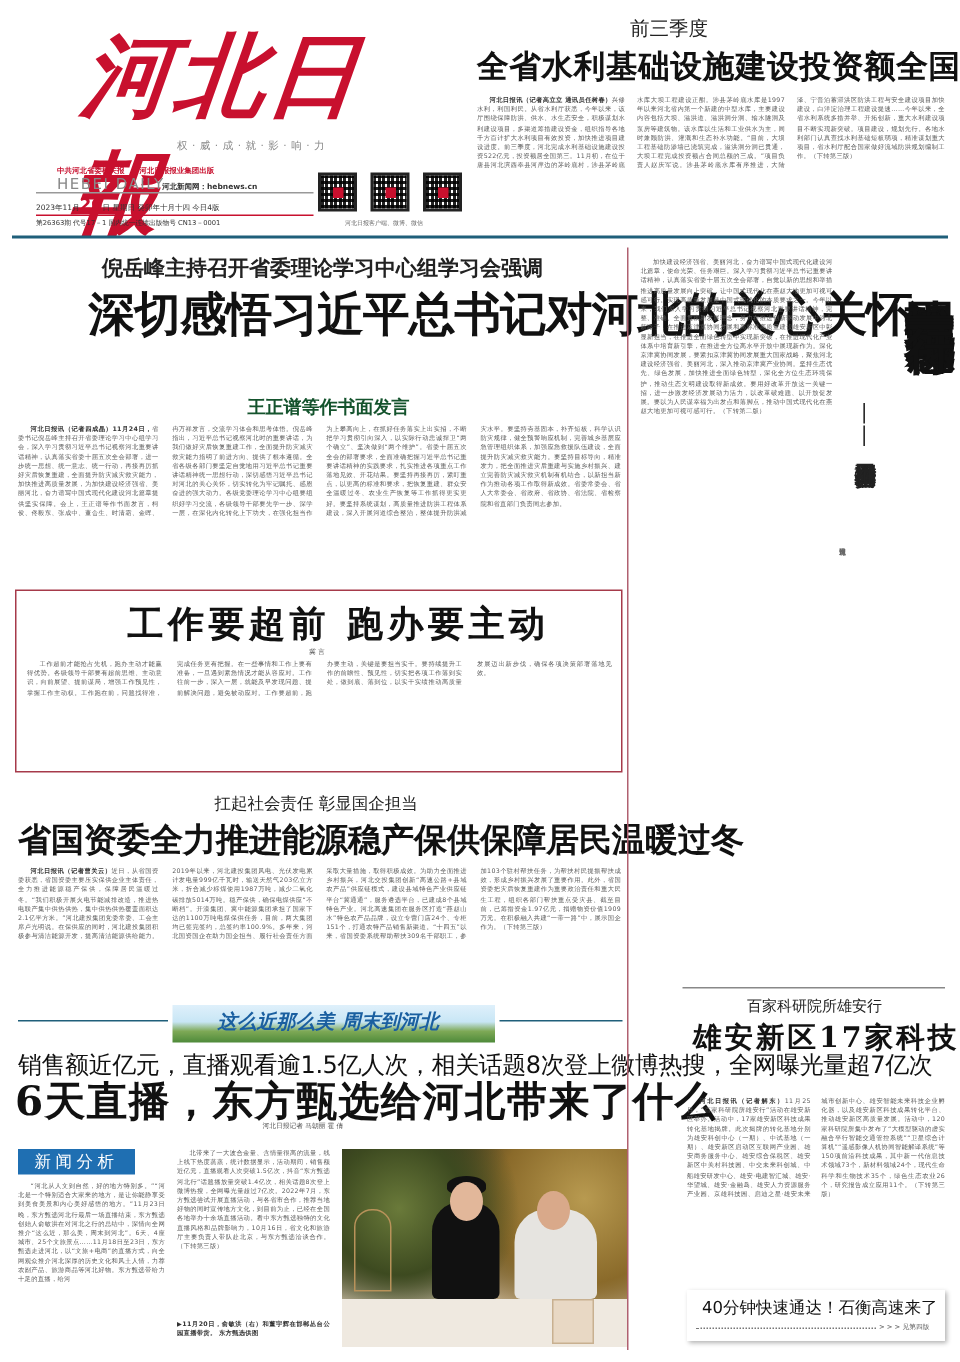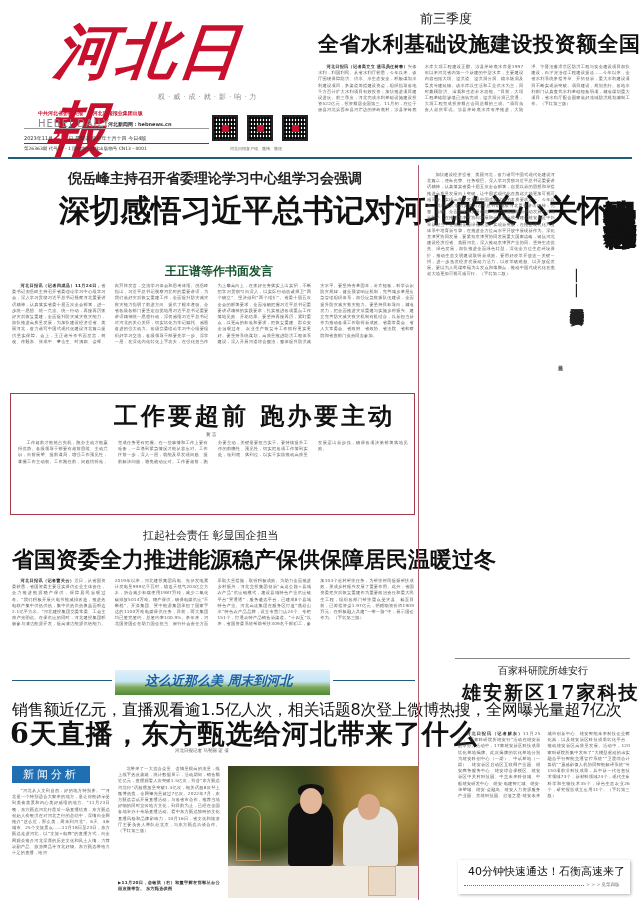--- a/index.html
+++ b/index.html
@@ -6,21 +6,21 @@
   html, body { width: 640px; height: 908px; background: #ffffff; overflow: hidden; }
   body { position: relative; font-family: "DejaVu Serif", serif; color: #1a1a1a; }
 
   .abs { position: absolute; }
   .txt { font-size: 4.2px; line-height: 6.2px; color: #5a5a5a; text-align: justify; overflow: hidden; font-family: "DejaVu Sans", sans-serif; letter-spacing: 0.2px; }
   .txt p { text-indent: 2em; }
   .txt .lead { font-weight: bold; color: #333; }
 
   
   .logo { left: 55px; top: 12px; width: 230px; height: 78px; color: #c8102e; font-size: 60px; font-weight: bold; font-family: "DejaVu Serif", serif; letter-spacing: 2px; font-style: italic; line-height: 78px; transform: skewX(-6deg); }
-  .motto { left: 118px; top: 92px; font-size: 7px; color: #888; letter-spacing: 3px; font-family: "DejaVu Sans", sans-serif; margin-left: 40px; }
+  .motto { left: 118px; top: 92px; font-size: 7px; color: #888; letter-spacing: 3px; font-family: "DejaVu Sans", sans-serif; }
   .org-line { left: 38px; top: 110px; font-size: 5px; color: #c8102e; font-weight: bold; font-family: "DejaVu Sans", sans-serif; }
   .org-line span { margin-left: 8px; color: #c8102e; }
   .hebei-daily { left: 38px; top: 118px; font-size: 10px; color: #888; letter-spacing: 1px; font-family: "DejaVu Sans", sans-serif; }
   .web { left: 100px; top: 121px; font-size: 5px; color: #333; font-weight: bold; font-family: "DejaVu Sans", sans-serif; }
   .rule-red { left: 24px; top: 128px; width: 185px; height: 1px; background: #999; }
   .dateline { left: 24px; top: 130px; font-size: 5px; color: #333; font-family: "DejaVu Sans", sans-serif; white-space: nowrap; }
   .dateline .day { color: #c8102e; font-size: 11px; font-weight: bold; }
   .rule-red2 { left: 24px; top: 143px; width: 185px; height: 1.2px; background: #c8102e; }
   .issue { left: 24px; top: 146px; font-size: 4.5px; color: #333; font-family: "DejaVu Sans", sans-serif; white-space: nowrap; }
   .qr { width: 26px; height: 26px; top: 115px; background:
@@ -34,21 +34,21 @@
   .kicker1 { left: 420px; top: 10px; font-size: 13px; font-family: "DejaVu Sans", sans-serif; color: #222; }
   .head1 { left: 318px; top: 30px; font-size: 21px; font-weight: bold; letter-spacing: 0.5px; color: #111; white-space: nowrap; }
 
   
   .sub-main { left: 68px; top: 170px; font-size: 14px; font-weight: bold; color: #222; }
   .head-main { left: 12px; top: 192px; font-size: 31px; font-weight: bold; font-family: "DejaVu Sans", sans-serif; line-height: 36px; color: #111; white-space: nowrap; letter-spacing: -0.5px; margin-left: 47px; }
   .byline-main { left: 165px; top: 263px; font-size: 12px; font-weight: bold; color: #14532d; }
 
   
   .redbox { left: 10px; top: 393px; width: 405px; height: 122px; border: 1.5px solid #a63a4a; }
-  .redbox-title { left: 85px; top: 400px; font-size: 24px; font-weight: bold; letter-spacing: 3px; color: #111; margin-left: 29px; }
+  .redbox-title { left: 85px; top: 400px; font-size: 24px; font-weight: bold; letter-spacing: 3px; color: #111; }
   .redbox-author { left: 206px; top: 432px; font-size: 4.5px; color: #555; }
 
   
   .kicker-soe { left: 143px; top: 528px; font-size: 11px; font-family: "DejaVu Sans", sans-serif; color: #222; }
   .head-soe { left: 12px; top: 545px; font-size: 22px; font-weight: bold; color: #111; white-space: nowrap; }
 
   
   .banner-rule { top: 680px; height: 1px; background: #1f5f7a; }
   .banner { left: 115px; top: 670px; width: 215px; height: 25px; background: linear-gradient(180deg, #dff0fb 0%, #c8e6f5 45%, #7ea956 70%, #4e8a3a 100%); overflow: hidden; }
   .banner-text { position: absolute; left: 30px; top: 2px; font-size: 13px; color: #1a5fa0; font-weight: bold; font-style: italic; white-space: nowrap; }

